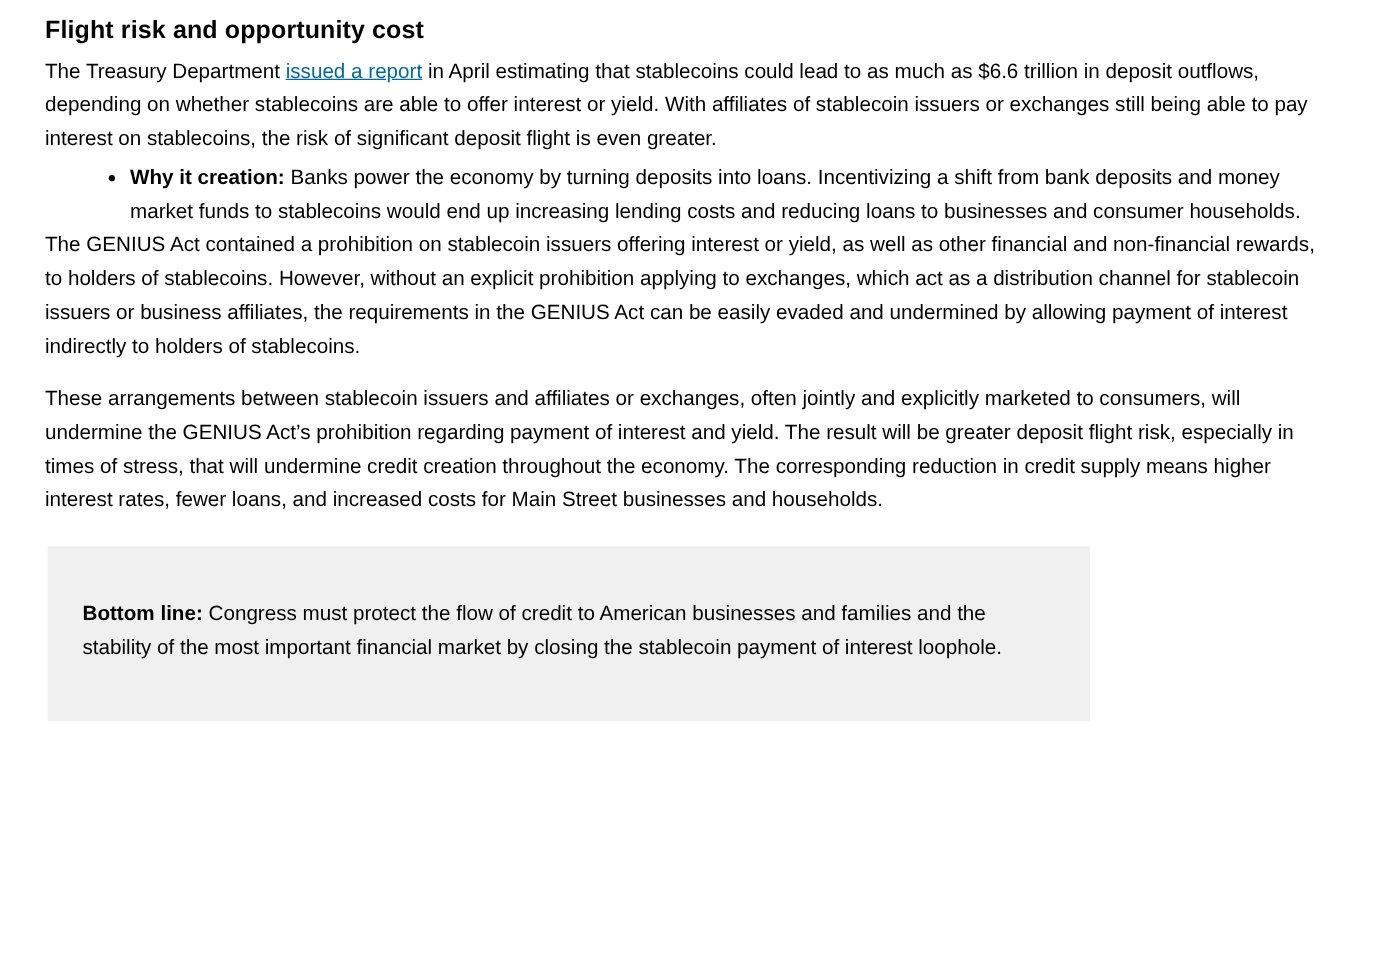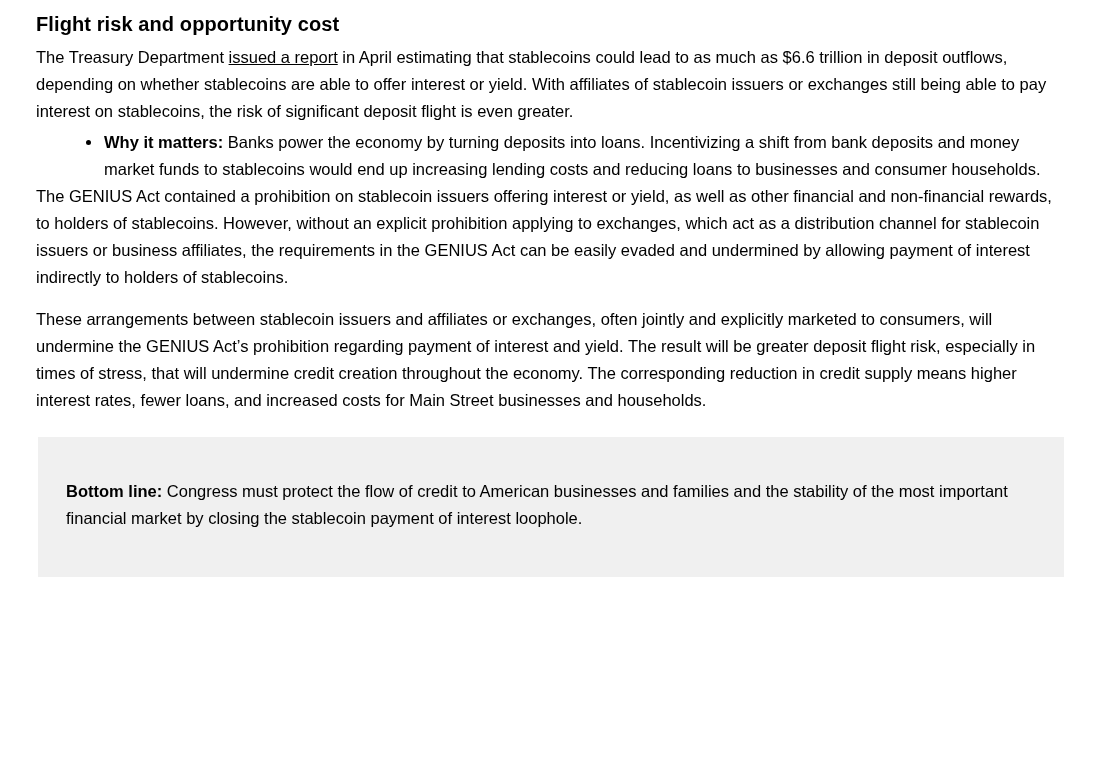--- a/index.html
+++ b/index.html
@@ -29,58 +29,58 @@
   }
   p.body-text {
     font-size: 16.5px;
     line-height: 27px;
     margin: 0;
   }
   p.body-text.spaced {
     margin-top: 15px;
   }
   a.doc-link {
-    color: #000000;
+    color: #0369a1;
     text-decoration: underline;
     cursor: pointer;
   }
   ul.doc-list {
     margin: 4px 0 0 0;
     padding-left: 67px;
   }
   ul.doc-list li {
     font-size: 16.5px;
     line-height: 27px;
     padding-left: 1px;
   }
   .callout {
     margin-top: 23px;
     margin-left: 2px;
-    width: 1026px;
+    width: 834px;
     background: #F0F0F0;
     padding: 41px 30px 45px 28px;
   }
   .callout p {
     margin: 0;
     font-size: 16.5px;
     line-height: 27px;
   }
   strong { font-weight: 700; }
 </style>
 </head>
 <body>
 
 <div class="page">
 
   <h1 class="doc-heading">Flight risk and opportunity cost</h1>
 
   <p class="body-text"><span>The Treasury Department </span><a class="doc-link" href="#">issued a report</a><span> in April estimating that stablecoins could lead to as much as $6.6 trillion in deposit outflows, depending on whether stablecoins are able to offer interest or yield. With affiliates of stablecoin issuers or exchanges still being able to pay interest on stablecoins, the risk of significant deposit flight is even greater.</span></p>
 
   <ul class="doc-list">
-    <li><strong>Why it matters:</strong><span> Banks power the economy by turning deposits into loans. Incentivizing a shift from bank deposits and money market funds to stablecoins would end up increasing lending costs and reducing loans to businesses and consumer households.</span></li>
+    <li><strong>Why it creation:</strong><span> Banks power the economy by turning deposits into loans. Incentivizing a shift from bank deposits and money market funds to stablecoins would end up increasing lending costs and reducing loans to businesses and consumer households.</span></li>
   </ul>
 
 
   <p class="body-text">The GENIUS Act contained a prohibition on stablecoin issuers offering interest or yield, as well as other financial and non-financial rewards, to holders of stablecoins. However, without an explicit prohibition applying to exchanges, which act as a distribution channel for stablecoin issuers or business affiliates, the requirements in the GENIUS Act can be easily evaded and undermined by allowing payment of interest indirectly to holders of stablecoins.</p>
 
   <p class="body-text spaced">These arrangements between stablecoin issuers and affiliates or exchanges, often jointly and explicitly marketed to consumers, will undermine the GENIUS Act’s prohibition regarding payment of interest and yield. The result will be greater deposit flight risk, especially in times of stress, that will undermine credit creation throughout the economy. The corresponding reduction in credit supply means higher interest rates, fewer loans, and increased costs for Main Street businesses and households.</p>
 
   <div class="callout">
     <p><strong>Bottom line:</strong><span> Congress must protect the flow of credit to American businesses and families and the stability of the most important financial market by closing the stablecoin payment of interest loophole.</span></p>
   </div>

